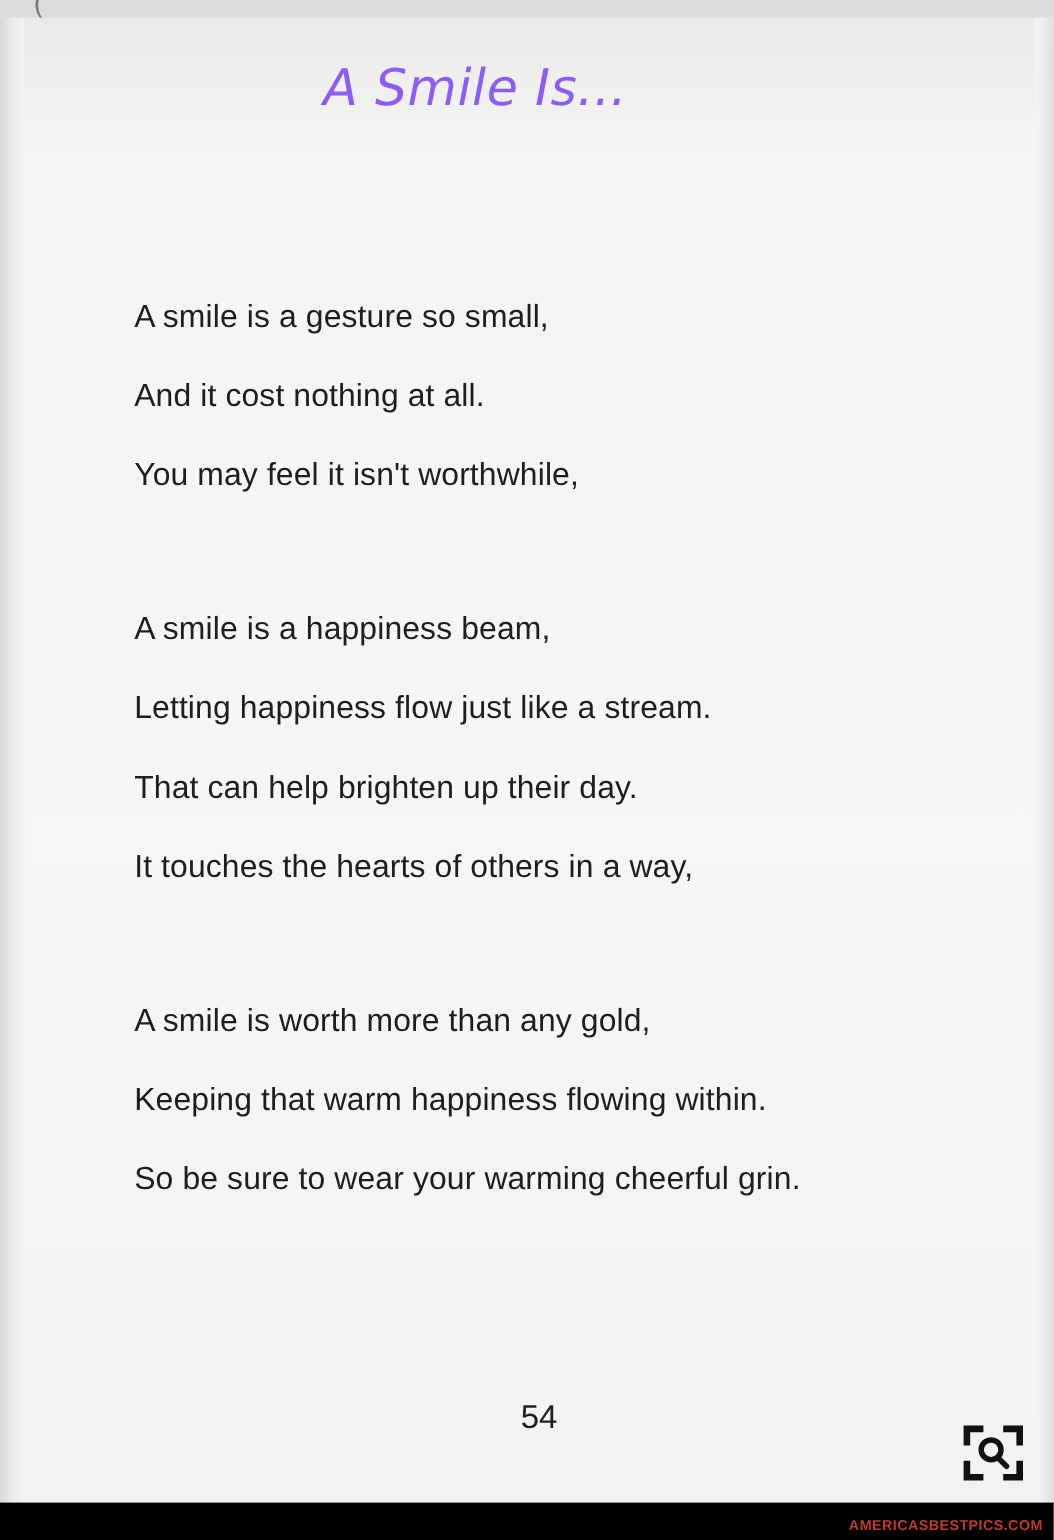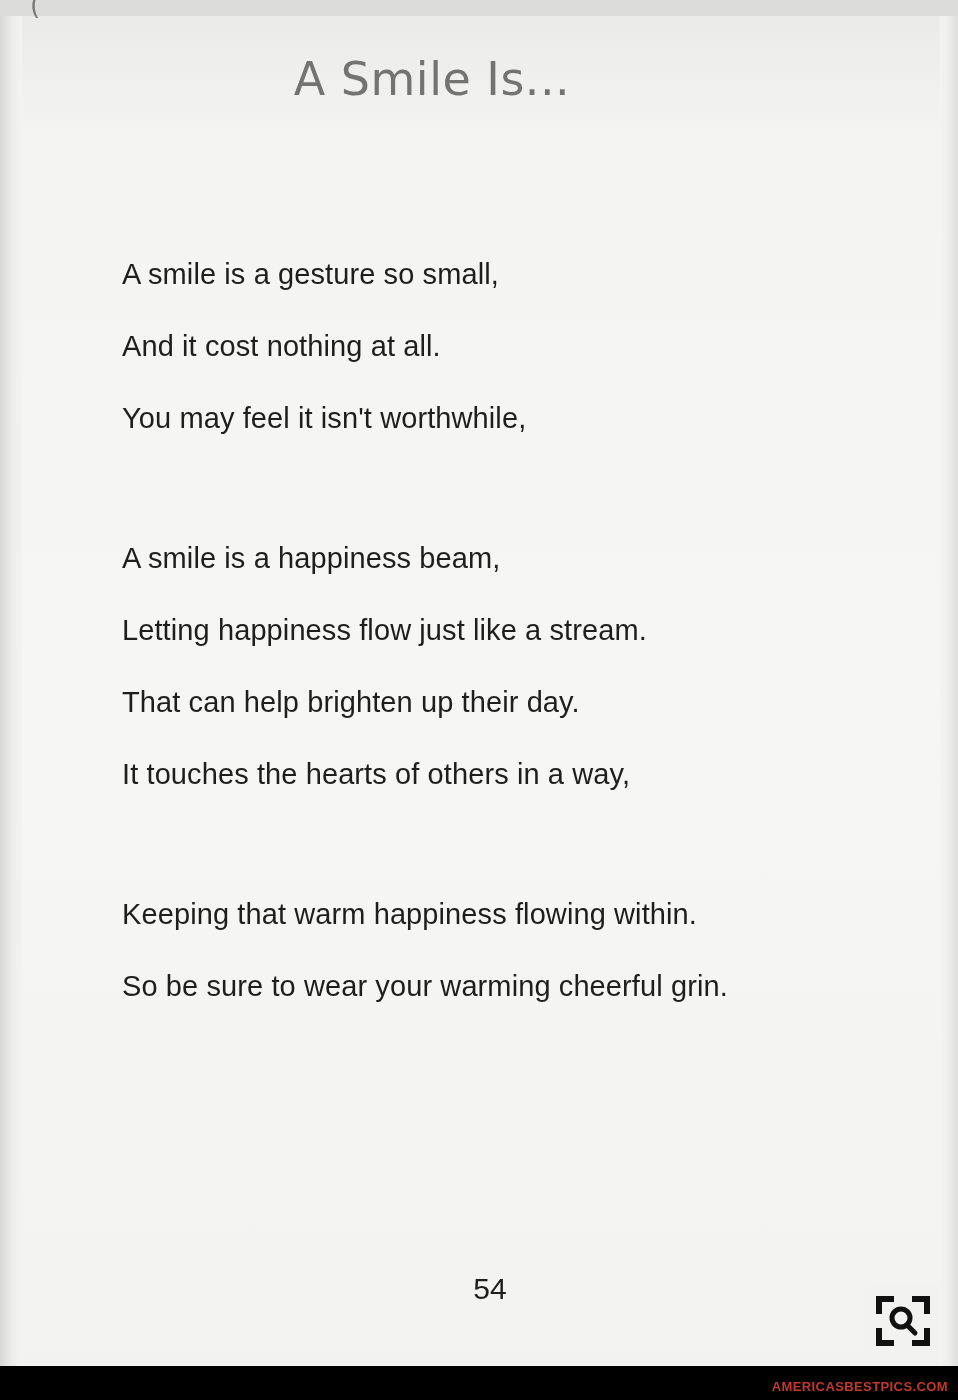--- a/index.html
+++ b/index.html
@@ -55,27 +55,28 @@
     font-family: "DejaVu Sans", sans-serif;
   }
   .title {
     position: absolute;
     top: 52px;
     left: 0;
     width: 864px;
     text-align: center;
     font-family: "DejaVu Sans", sans-serif;
     font-size: 46px;
+    font-style: italic;
     font-weight: 400;
     letter-spacing: 0.5px;
-    color: #737373;
+    color: #8b5cf6;
   }
   .poem {
     position: absolute;
-    top: 238px;
+    top: 252px;
     left: 122px;
     width: 760px;
   }
   .stanza {
     margin-bottom: 68px;
   }
   .stanza:last-of-type {
     margin-bottom: 0;
   }
   .line {
@@ -146,20 +147,21 @@
       <div class="line">And it cost nothing at all.</div>
       <div class="line">You may feel it isn't worthwhile,</div>
     </div>
     <div class="stanza">
       <div class="line">A smile is a happiness beam,</div>
       <div class="line">Letting happiness flow just like a stream.</div>
       <div class="line">That can help brighten up their day.</div>
       <div class="line">It touches the hearts of others in a way,</div>
     </div>
     <div class="stanza">
+      <div class="line">A smile is worth more than any gold,</div>
       <div class="line">Keeping that warm happiness flowing within.</div>
       <div class="line">So be sure to wear your warming cheerful grin.</div>
     </div>
   </div>
 
   <div class="page-number">54</div>
 
   <div class="scan-badge">
     <svg width="56" height="56" viewBox="0 0 56 56" aria-hidden="true">
       <path d="M4 18 L4 6 L16 6" fill="none" stroke="#111111" stroke-width="6" stroke-linecap="square"></path>

